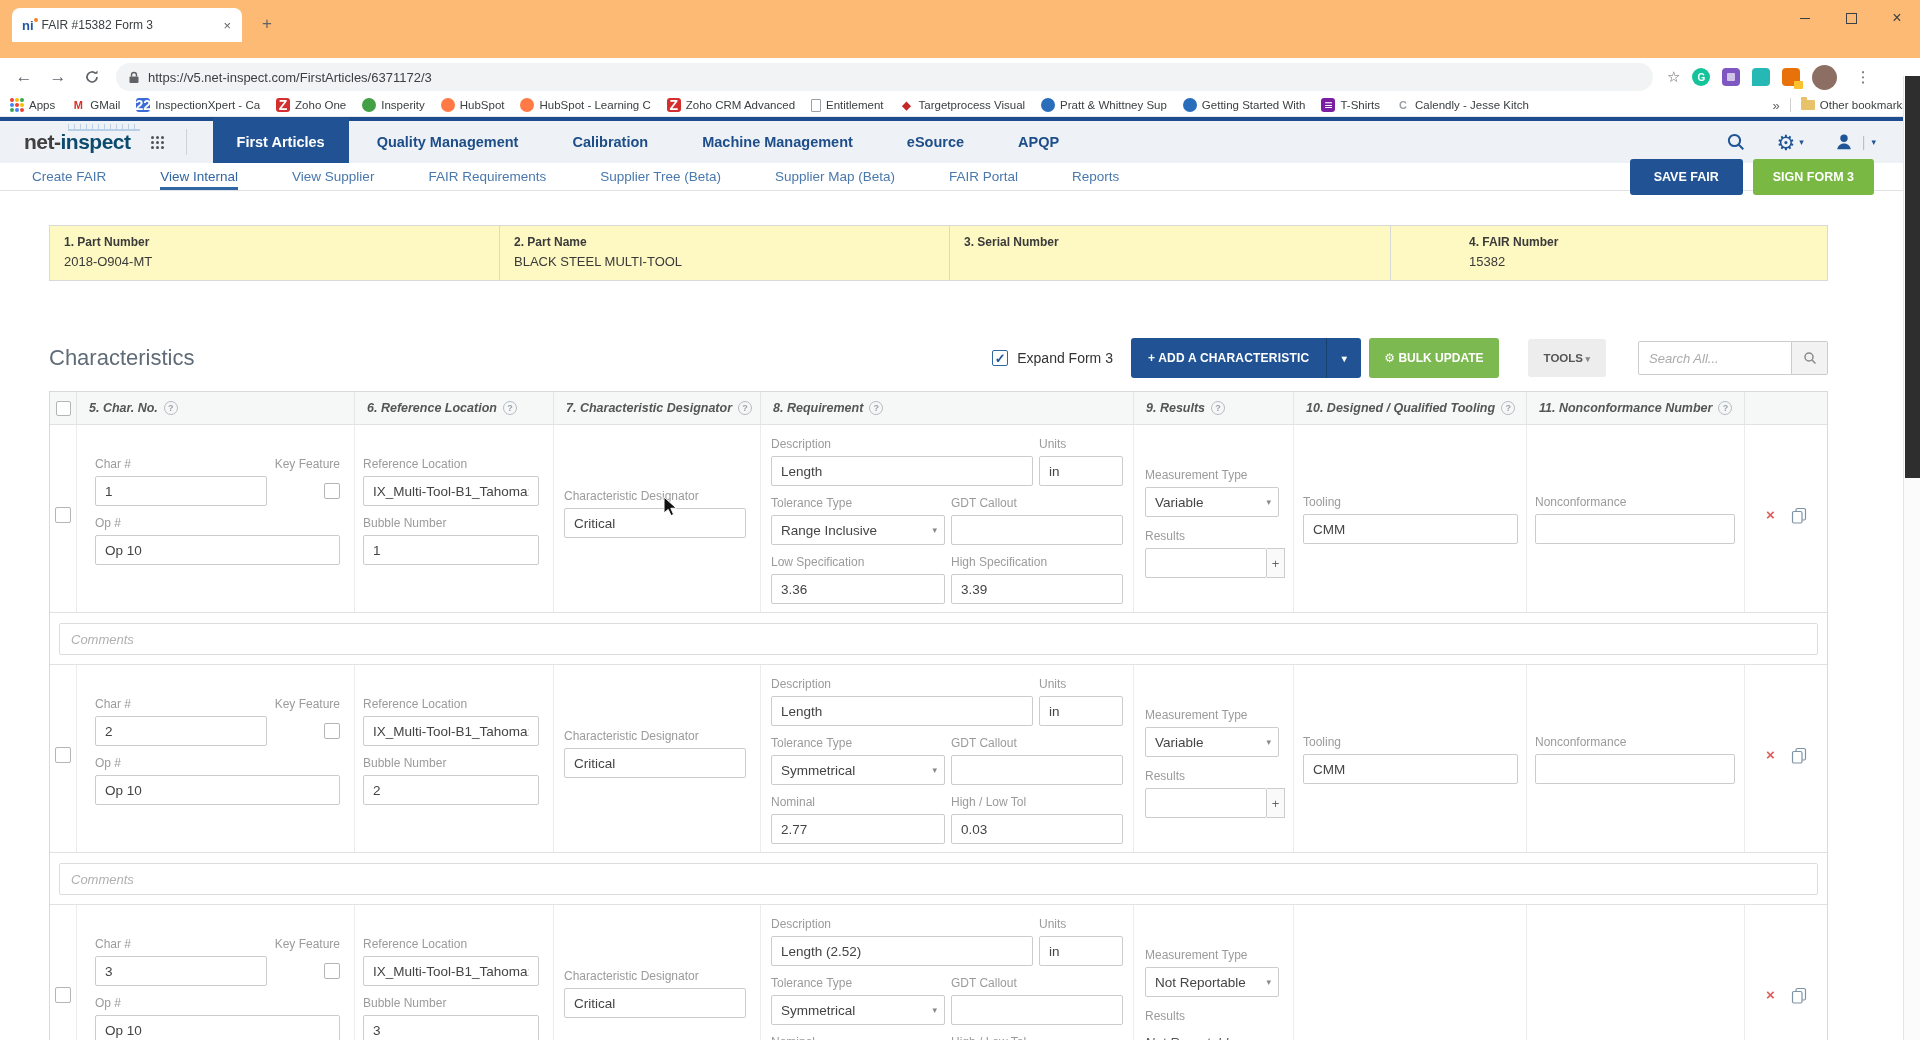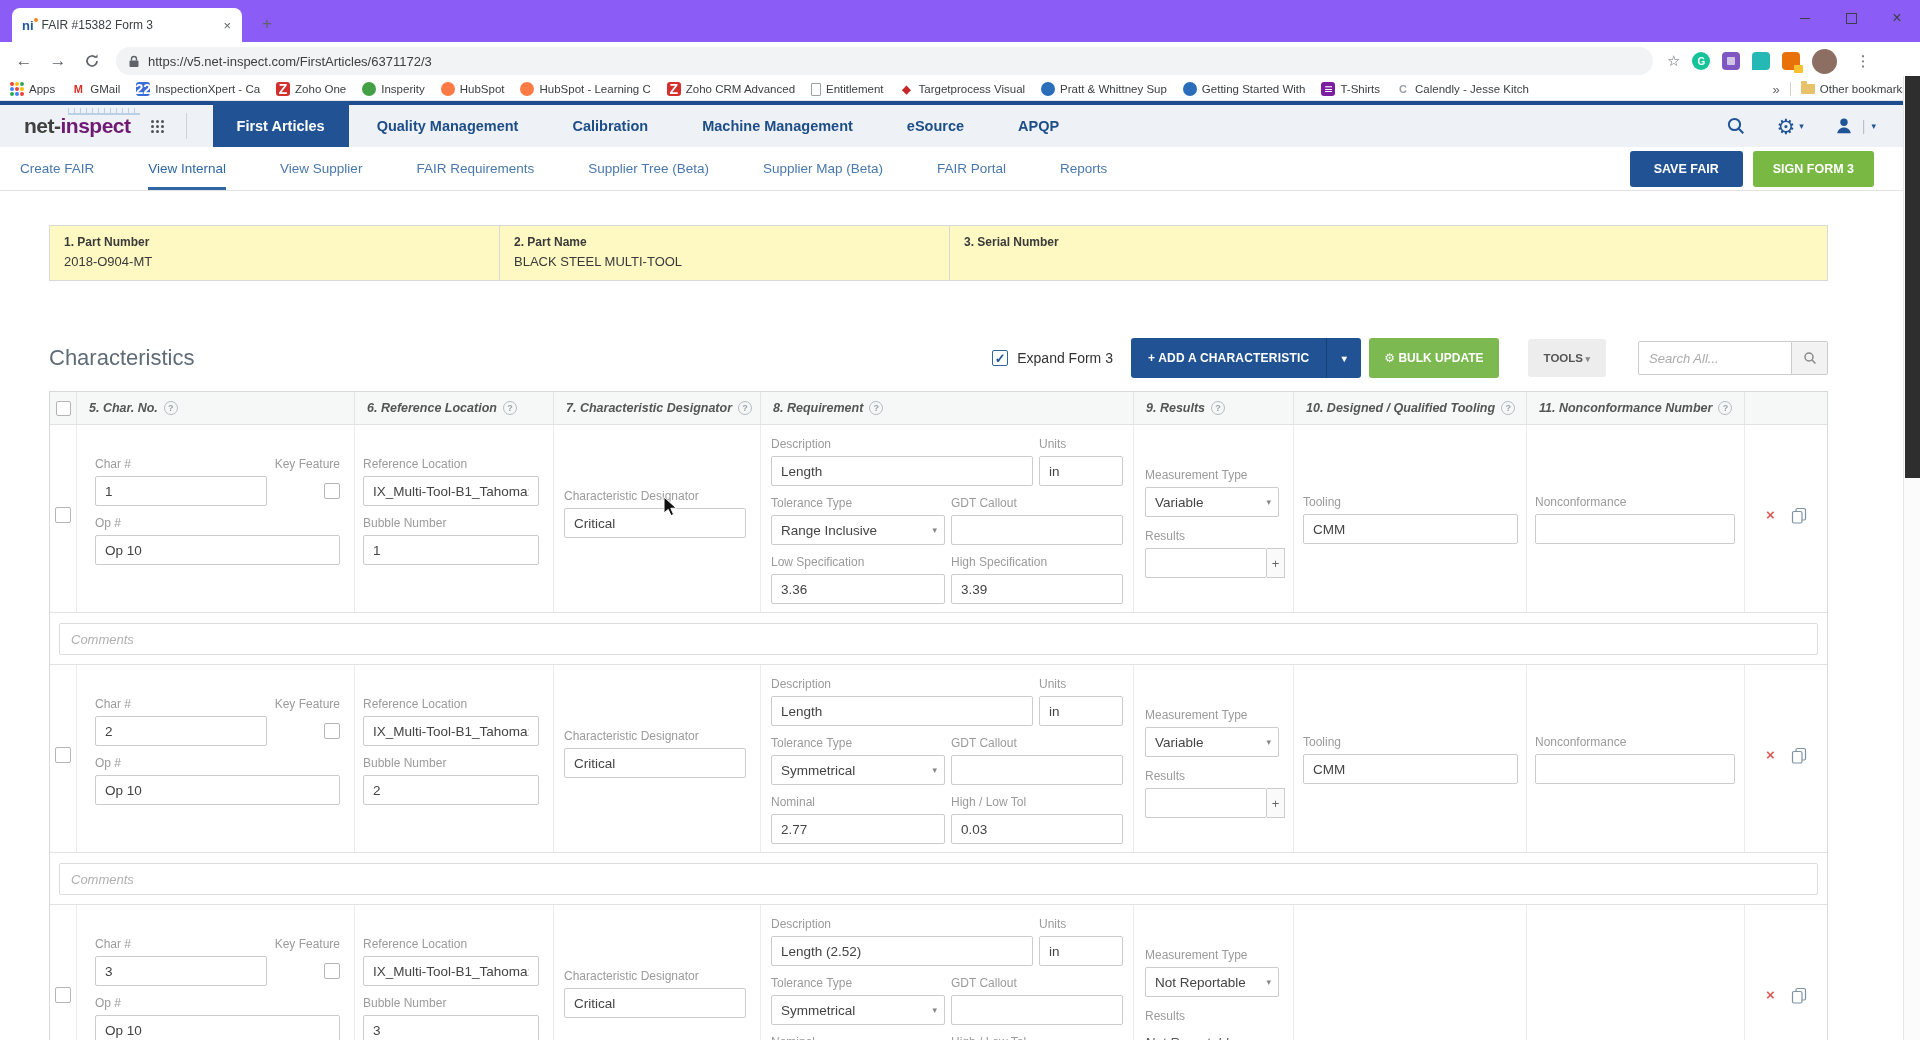--- a/index.html
+++ b/index.html
@@ -1,20 +1,20 @@
 <!DOCTYPE html>
 <html><head>
 <meta charset="utf-8">
 <style>
   * { box-sizing:border-box; margin:0; padding:0; }
   html,body { width:1920px; height:1040px; overflow:hidden; }
   body { font-family:"Liberation Sans", sans-serif; background:#fff; position:relative; }
 
   
-  .tabbar { height:42px; background:#8b5cf6; position:relative; display:flex; align-items:flex-end;text-decoration:underline; }
+  .tabbar { height:58px; background:#fdba74; position:relative; display:flex; align-items:flex-end;text-decoration:underline; }
   .tab { position:absolute; left:12px; top:8px; width:230px; height:34px; background:#fff;
          border-radius:8px 8px 0 0; display:flex; align-items:center; padding:0 8px 0 10px; }
   .favicon { position:relative; font-weight:bold; font-size:13px; color:#1e57a5; margin-right:8px; }
   .favicon::after { content:""; position:absolute; right:-4px; top:0; width:4px; height:4px;
                     border-radius:50%; background:#f5821f; }
   .tab-title { font-size:12px; color:#3c4043; flex:1; white-space:nowrap; overflow:hidden; }
   .tab-close { font-size:13px; color:#5f6368; padding:0 3px; cursor:default; }
   .newtab { position:absolute; left:255px; top:12px; width:24px; height:24px; color:#5f6368;
             font-size:17px; text-align:center; line-height:24px; }
   .newtab::after { content:"+"; }
@@ -55,41 +55,41 @@
   .bm-divider { width:1px; height:14px; background:#d0d0d0; }
   .folder-ic { width:14px; height:10px; background:#e7c26a; border-radius:1px; position:relative; }
   .folder-ic::before { content:""; position:absolute; top:-3px; left:0; width:6px; height:3px;
                        background:#e7c26a; border-radius:1px 1px 0 0; }
 
   
   .appheader { height:46px; background:#eef1f5; border-top:4px solid #1d4c8f; display:flex;
                align-items:stretch; }
   .logo { display:flex; align-items:center; margin-left:24px; position:relative; padding-right:4px; }
   .logo-net { font-size:21px; font-weight:bold; color:#404040; letter-spacing:-0.5px; }
-  .logo-inspect { font-size:21px; font-weight:bold; color:#701a75; letter-spacing:-0.5px; }
+  .logo-inspect { font-size:21px; font-weight:bold; color:#0c4a6e; letter-spacing:-0.5px; }
   .ruler { position:absolute; top:3px; left:44px; width:72px; height:7px; border-bottom:2px solid #b9cfe6;
            background:repeating-linear-gradient(90deg,#b9cfe6 0 1px, transparent 1px 6px); }
   .gridicon { align-self:center; margin-left:16px; display:grid; grid-template-columns:3px 3px 3px;
               grid-template-rows:3px 3px 3px; gap:2px; }
   .gridicon i { background:#4d5358; border-radius:50%; }
   .hdr-divider { width:1px; background:#ccd3da; margin:8px 0 8px 22px; }
   .mainnav { display:flex; align-items:stretch; margin-left:26px; }
   .mainnav .nav-item { display:flex; align-items:center; font-size:14.5px; font-weight:bold;
                        color:#1d4e89; margin-right:54px; white-space:nowrap; }
   .mainnav .nav-item.active { background:#215394; color:#fff; padding:0 24px; margin-right:28px;
                               margin-top:-4px; border-top:4px solid #215394; }
   .hdr-right { margin-left:auto; display:flex; align-items:center; padding-right:44px; gap:30px; }
   .hdr-caret { font-size:9px; color:#1f5596; margin-left:4px; }
   .hdr-caret::after { content:"▾"; }
   .hdr-pipe { color:#b9c2cc; font-size:14px; margin:0 2px 0 8px; }
   .iconbtn { display:flex; align-items:center; }
 
   
-  .subnav { height:44px; background:#fff; border-bottom:1px solid #e2e2e2; display:flex;
-            align-items:stretch; padding-left:20px; }
+  .subnav { height:28px; background:#fff; border-bottom:1px solid #e2e2e2; display:flex;
+            align-items:stretch; padding-left:32px; }
   .subnav .sn-item { display:flex; align-items:center; font-size:13.5px; color:#4978ad;
                      margin-right:54px; white-space:nowrap; }
   .subnav .sn-item.active { color:#2f66a3; border-bottom:3px solid #2f66a3; padding-top:3px; }
   .sn-buttons { margin-left:auto; display:flex; align-items:center; gap:10px; padding-right:46px; }
   .btn { border:none; border-radius:3px; font-family:inherit; font-weight:bold; cursor:default; }
   .btn-save { background:#215394; color:#fff; font-size:12.5px; height:36px; padding:0 24px; }
   .btn-sign { background:#78b843; color:#fff; font-size:12.5px; height:36px; padding:0 20px; }
 
   
   .content { margin-left:49px; width:1779px; }
@@ -392,20 +392,24 @@
       <div class="part-value">2018-O904-MT</div>
     </div>
     <div class="part-cell">
       <div class="part-label">2. Part Name</div>
       <div class="part-value">BLACK STEEL MULTI-TOOL</div>
     </div>
     <div class="part-cell">
       <div class="part-label">3. Serial Number</div>
       <div class="part-value"></div>
     </div>
+    <div class="part-cell" style="padding-left:78px;">
+      <div class="part-label">4. FAIR Number</div>
+      <div class="part-value">15382</div>
+    </div>
   </div>
 
   <div class="char-toolbar">
     <div class="page-title">Characteristics</div>
     <div class="expand-group">
       <span class="cb checked"></span>
       <span>Expand Form 3</span>
     </div>
     <div class="addgroup">
       <button class="btn btn-add">+ ADD A CHARACTERISTIC</button>

